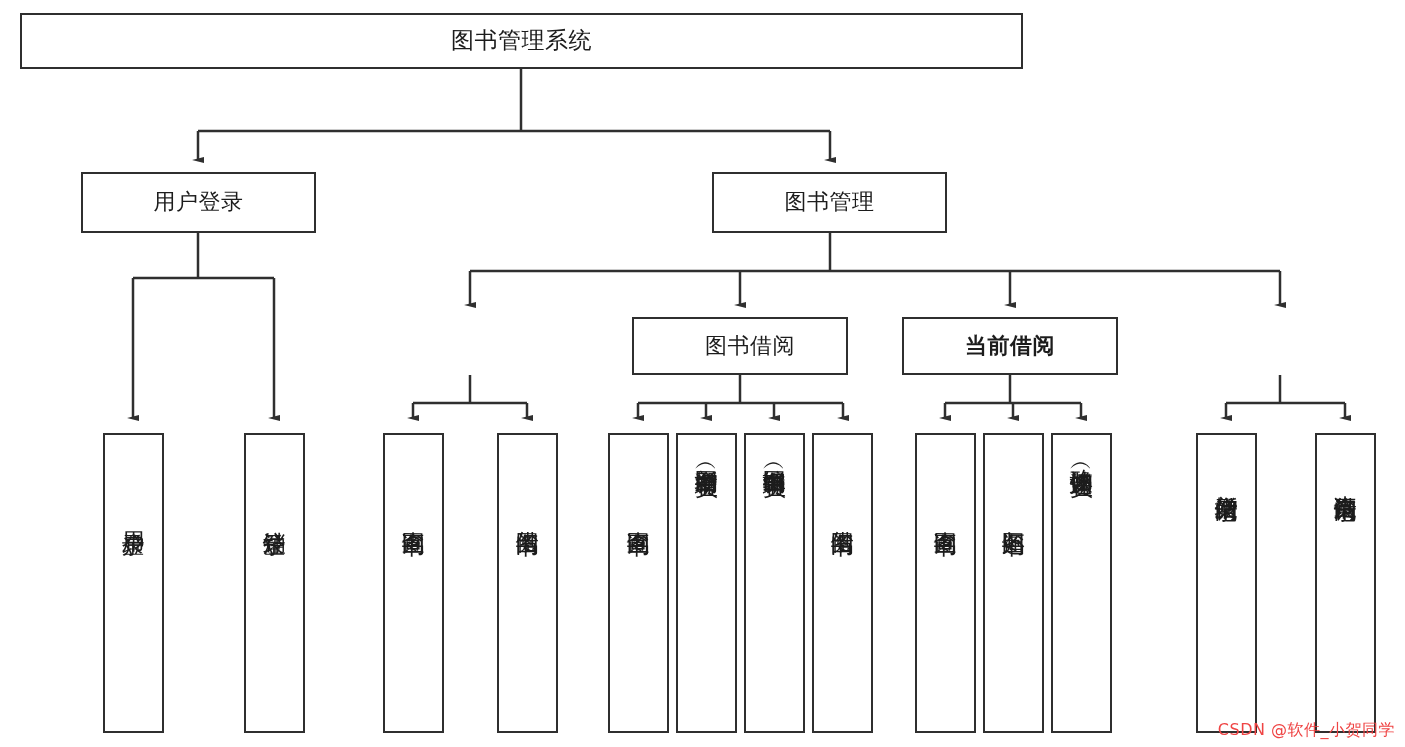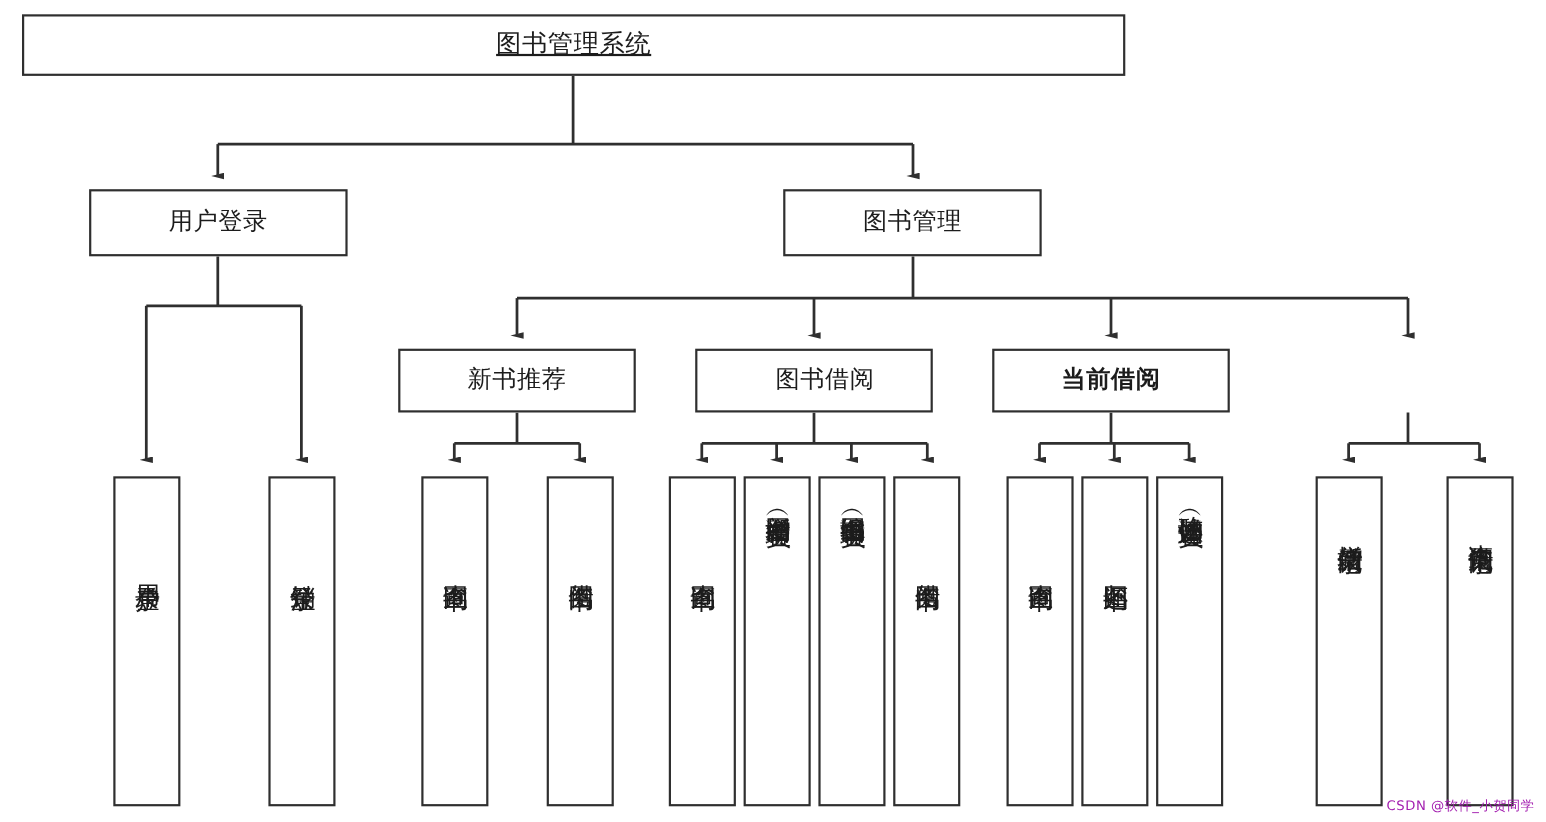--- a/index.html
+++ b/index.html
@@ -63,22 +63,22 @@
   .leaf-tall .vtext {
     margin-top: 8px;
   }
   .leaf-rec .vtext {
     margin-top: 34px;
   }
   .watermark {
     position: absolute;
     right: 10px;
     bottom: 6px;
-    font-size: 12px;
-    color: #a21caf;
+    font-size: 16px;
+    color: #ef4444;
     letter-spacing: 0.5px;
     white-space: nowrap;
   }
 </style>
 </head>
 <body>
 
 <div id="canvas">
 
   <svg id="wires" viewBox="0 0 1405 747">
@@ -124,34 +124,31 @@
       <path d="M1013,403 L1013,418" marker-end="url(#arw)"></path>
       <path d="M1081,403 L1081,418" marker-end="url(#arw)"></path>
 
       <path d="M1280,375 L1280,403"></path>
       <path d="M1226,403 L1345,403"></path>
       <path d="M1226,403 L1226,418" marker-end="url(#arw)"></path>
       <path d="M1345,403 L1345,418" marker-end="url(#arw)"></path>
     </g>
   </svg>
 
-  <div class="node horiz root" style="left:20px; top:13px; width:1003px; height:56px;text-decoration:underline;">
+  <div class="node horiz root" style="left:20px; top:13px; width:1003px; height:56px;">
     <span>图书管理系统</span>
   </div>
 
   <div class="node horiz" style="left:81px; top:172px; width:235px; height:61px;">
     <span>用户登录</span>
   </div>
   <div class="node horiz" style="left:712px; top:172px; width:235px; height:61px;">
     <span>图书管理</span>
   </div>
 
-  <div class="node horiz" style="left:362px; top:317px; width:216px; height:58px;">
-    <span>新书推荐</span>
-  </div>
   <div class="node horiz" style="left:632px; top:317px; width:216px; height:58px;padding-left:20px;">
     <span>图书借阅</span>
   </div>
   <div class="node horiz" style="left:902px; top:317px; width:216px; height:58px;font-weight:bold;">
     <span>当前借阅</span>
   </div>
 
   <div class="node leaf leaf-short" style="left:103px; top:433px; width:61px; height:300px;">
     <span class="vtext">用户登录</span>
   </div>

